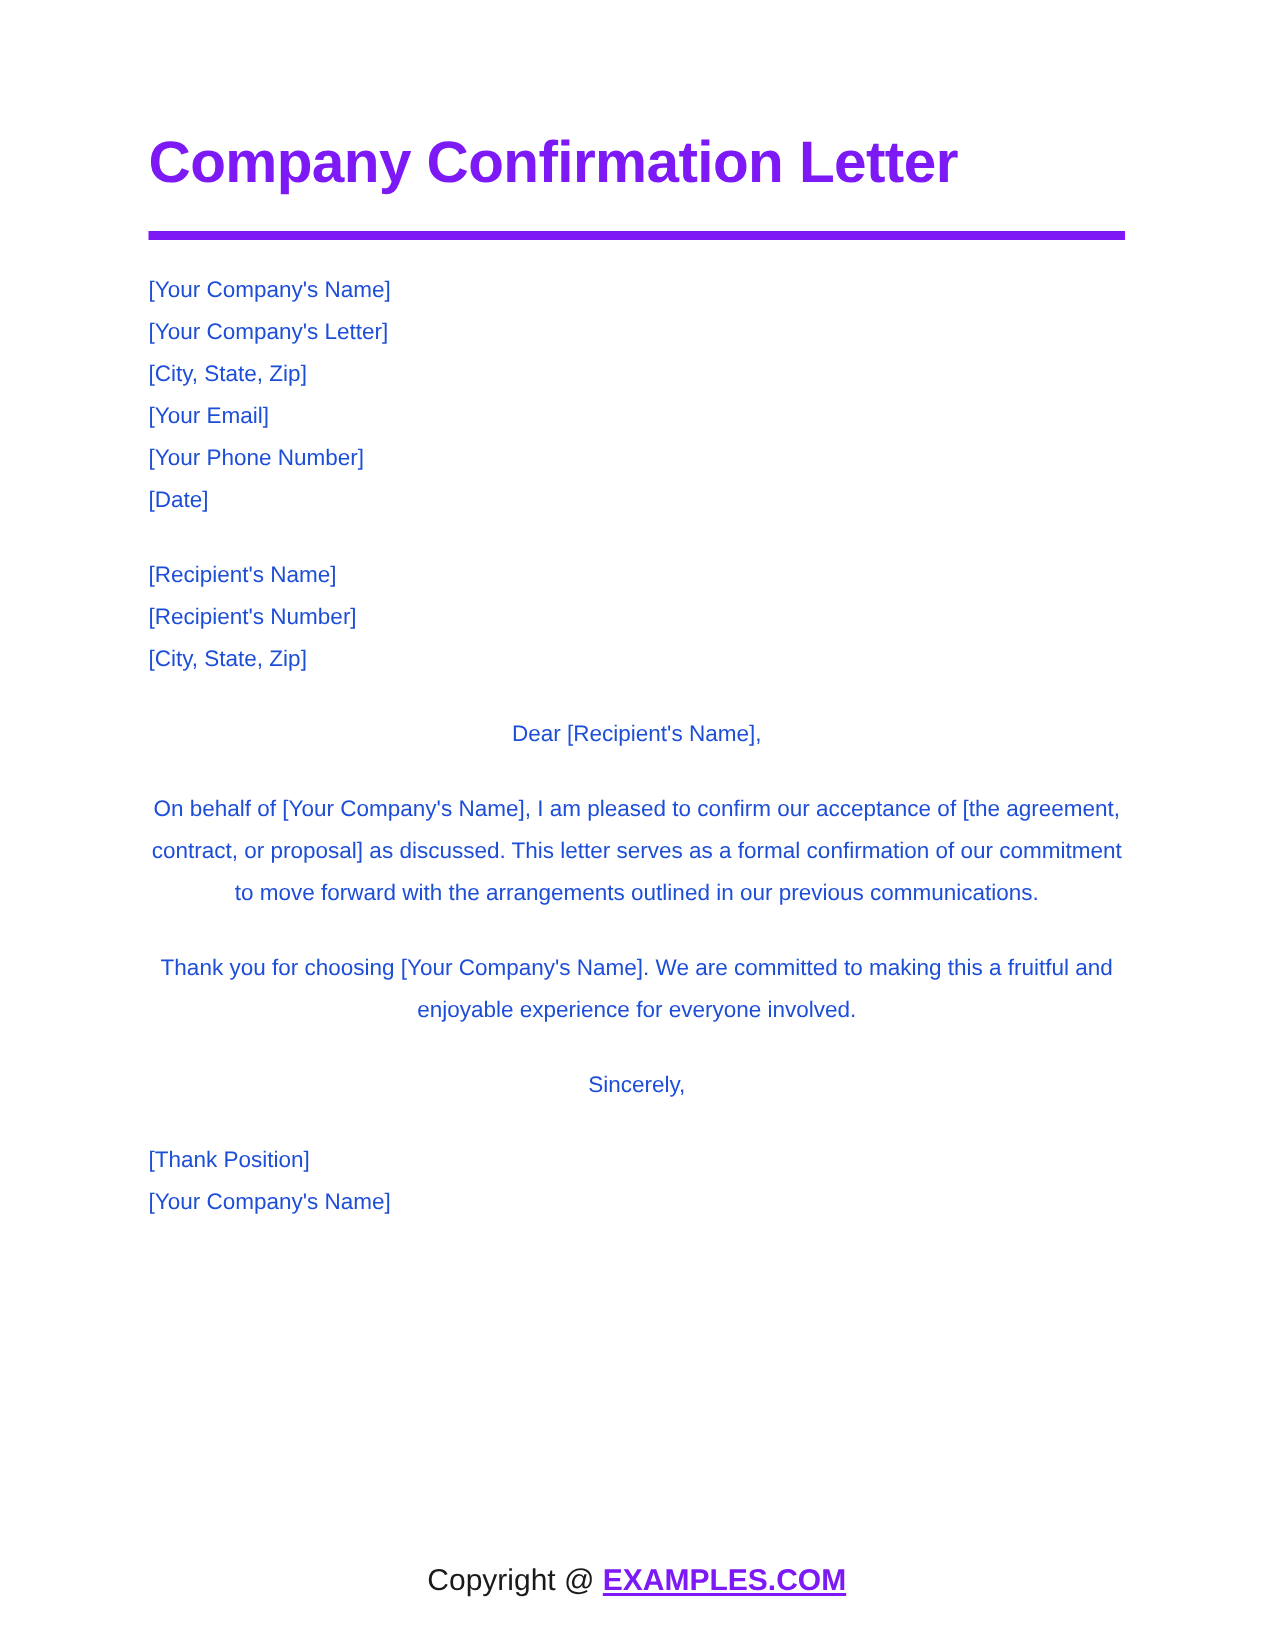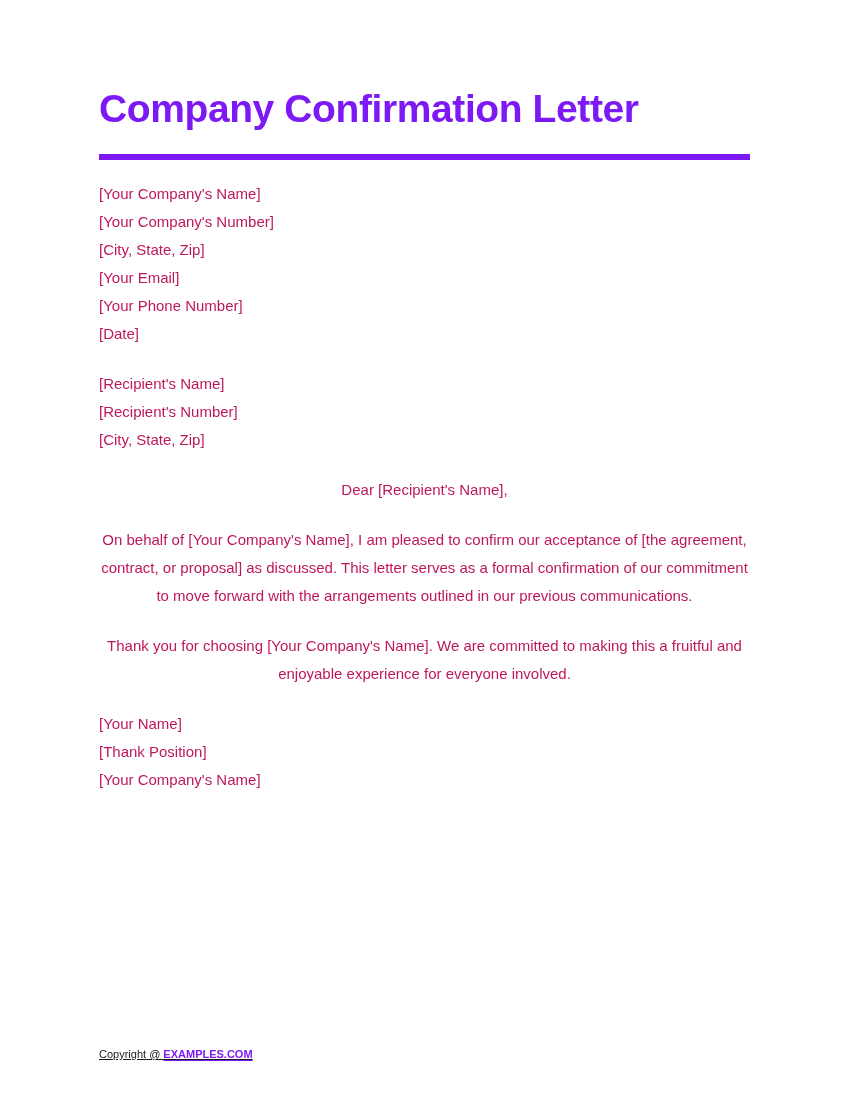--- a/index.html
+++ b/index.html
@@ -46,21 +46,21 @@
   .title-rule {
     margin-top: 22px;
     width: 651px;
     height: 6px;
     background: #7C19F5;
   }
 
   
   .letter {
     margin-top: 20px;
-    color: #be185d;
+    color: #1d4ed8;
     font-size: 15px;
     line-height: 28px;
   }
 
   .block {
     margin: 0;
   }
 
   .block .line {
     display: block;
@@ -78,26 +78,25 @@
   .block + .block {
     margin-top: 22px;
   }
 
   
   .footer {
     position: absolute;
     left: 99px;
     top: 1042px;
     width: 651px;
-    text-align: left;
-    font-size: 11px;
+    text-align: center;
+    font-size: 20px;
     line-height: 24px;
     color: #1a1a1a;
     white-space: nowrap;
-    text-decoration: underline;
   }
 
   .footer-link {
     color: #7C19F5;
     font-weight: 700;
     text-decoration: underline;
     text-underline-offset: 2px;
   }
 </style>
 </head>
@@ -108,43 +107,43 @@
   <div class="content">
 
     <h1 class="doc-title">Company Confirmation Letter</h1>
 
     <div class="title-rule"></div>
 
     <div class="letter">
 
       <div class="block">
         <span class="line">[Your Company's Name]</span>
-        <span class="line">[Your Company's Number]</span>
+        <span class="line">[Your Company's Letter]</span>
         <span class="line">[City, State, Zip]</span>
         <span class="line">[Your Email]</span>
         <span class="line">[Your Phone Number]</span>
         <span class="line">[Date]</span>
       </div>
 
       <div class="block">
         <span class="line">[Recipient's Name]</span>
         <span class="line">[Recipient's Number]</span>
         <span class="line">[City, State, Zip]</span>
       </div>
 
       <p class="para">Dear [Recipient's Name],</p>
 
       <p class="para">On behalf of [Your Company's Name], I am pleased to confirm our acceptance of [the agreement, contract, or proposal] as discussed. This letter serves as a formal confirmation of our commitment to move forward with the arrangements outlined in our previous communications.</p>
 
 
       <p class="para">Thank you for choosing [Your Company's Name]. We are committed to making this a fruitful and enjoyable experience for everyone involved.</p>
 
+      <p class="para">Sincerely,</p>
 
       <div class="block">
-        <span class="line">[Your Name]</span>
         <span class="line">[Thank Position]</span>
         <span class="line">[Your Company's Name]</span>
       </div>
 
     </div>
   </div>
 
   <div class="footer">
     <span>Copyright @ </span><a class="footer-link" href="#">EXAMPLES.COM</a>
   </div>

